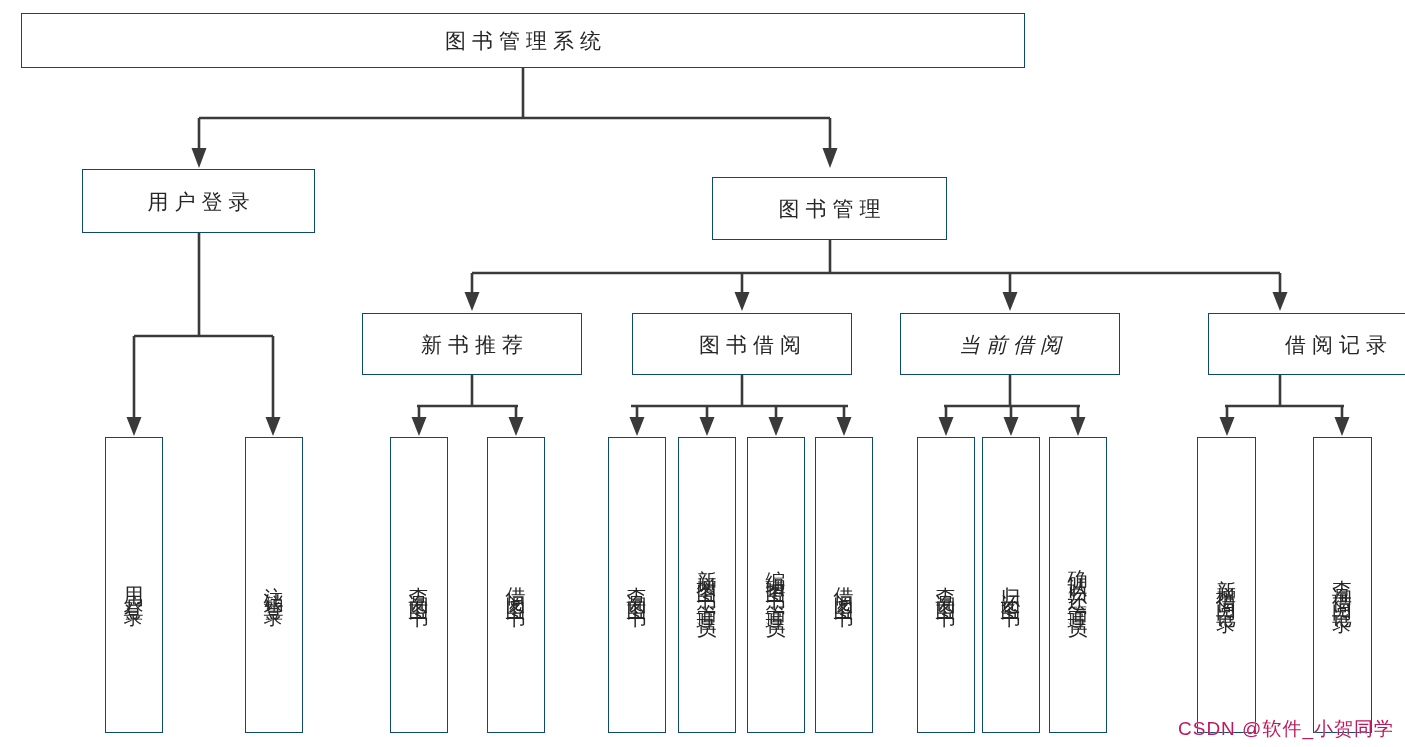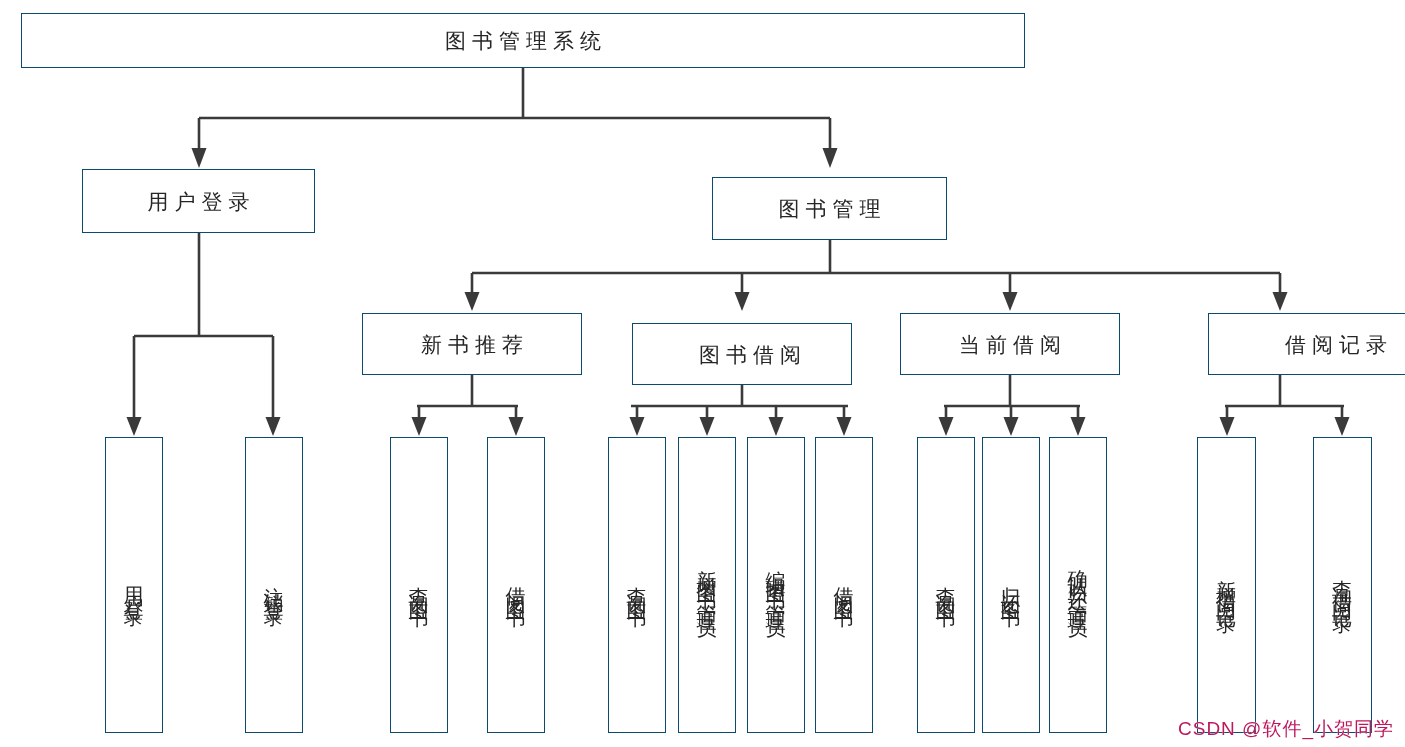--- a/index.html
+++ b/index.html
@@ -124,22 +124,22 @@
       <polygon points="1334.5,417 1349.5,417 1342,436"></polygon>
     </g>
   </svg>
 
   <div class="box" style="left:21px; top:13px; width:1004px; height:55px;">图书管理系统</div>
 
   <div class="box" style="left:82px; top:169px; width:233px; height:64px;">用户登录</div>
   <div class="box" style="left:712px; top:169px; width:235px; height:63px;margin-top:8px;">图书管理</div>
 
   <div class="box" style="left:362px; top:313px; width:220px; height:62px;">新书推荐</div>
-  <div class="box" style="left:632px; top:323px; width:220px; height:62px;padding-left:16px;">图书借阅</div>
-  <div class="box" style="left:900px; top:313px; width:220px; height:62px;">当前借阅</div>
+  <div class="box" style="left:632px; top:313px; width:220px; height:62px;padding-left:16px;">图书借阅</div>
+  <div class="box" style="left:900px; top:313px; width:220px; height:62px;font-style:italic;">当前借阅</div>
   <div class="box" style="left:1170px; top:313px; width:256px; height:62px;margin-left:38px;">借阅记录</div>
 
   <div class="box leaf" style="left:105px; top:437px; width:58px; height:296px;">用户登录</div>
   <div class="box leaf" style="left:245px; top:437px; width:58px; height:296px;">注销登录</div>
 
   <div class="box leaf" style="left:390px; top:437px; width:58px; height:296px;">查询图书</div>
   <div class="box leaf" style="left:487px; top:437px; width:58px; height:296px;">借阅图书</div>
 
   <div class="box leaf" style="left:608px; top:437px; width:58px; height:296px;">查询图书</div>
   <div class="box leaf" style="left:678px; top:437px; width:58px; height:296px;">新增图书（管理员）</div>

